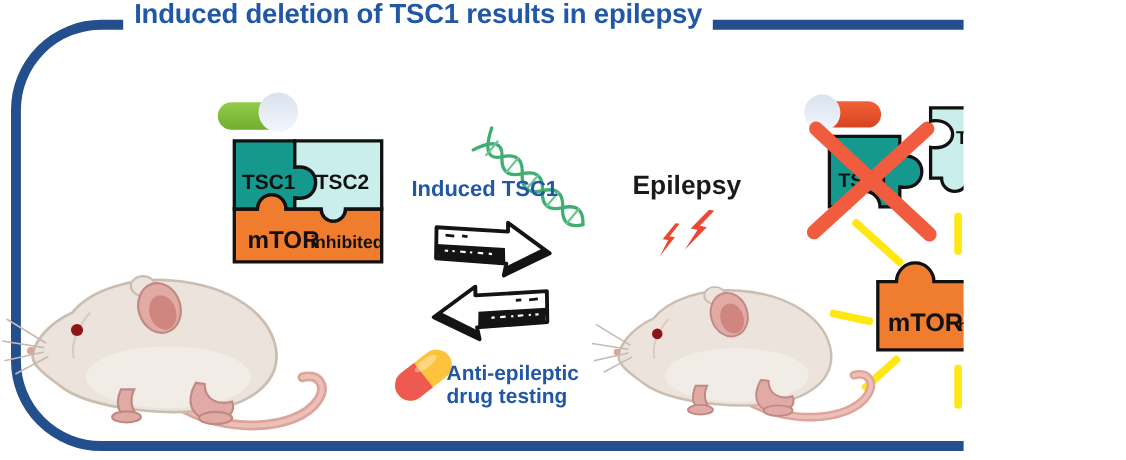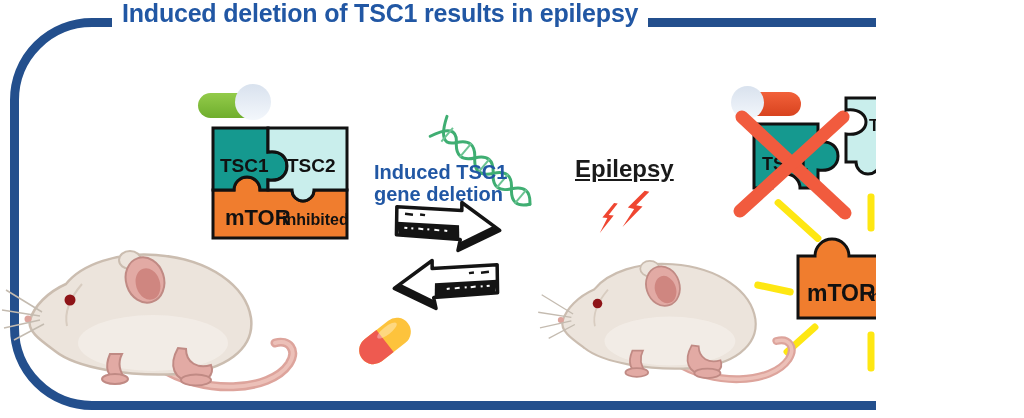--- a/index.html
+++ b/index.html
@@ -6,21 +6,21 @@
   .canvas{position:relative;width:876px;height:418px;overflow:hidden;
           font-family:"Liberation Sans", sans-serif;background:#ffffff;}
   .frame{position:absolute;left:10px;top:18px;width:996px;height:392px;
          box-sizing:border-box;border:9px solid #234f8d;border-radius:82px;background:#ffffff;}
   .title{position:absolute;left:112px;top:-3px;background:#ffffff;padding:2px 10px 4px;
          font-size:25px;font-weight:bold;color:#2157a4;letter-spacing:-0.2px;white-space:nowrap;z-index:5;}
   .abs{position:absolute;}
   .cap{font-weight:bold;color:#2157a4;line-height:1.12;}
   .cap1{left:374px;top:161px;width:144px;font-size:20px;}
   .cap2{left:406px;top:329px;width:134px;font-size:19px;}
-  .epilepsy{left:575px;top:155px;font-size:24px;font-weight:bold;color:#1a1a1a;text-decoration:underline;}
+  .epilepsy{left:575px;top:155px;font-size:24px;font-weight:bold;color:#1a1a1a;}
   
   .tg{position:absolute;}
   .tg .pill{position:absolute;border-radius:13px;}
   .tg .knob{position:absolute;border-radius:50%;background:linear-gradient(#d9e2ee,#f3f7fc);}
   .tg-green .pill{left:0;top:9px;width:60px;height:25px;background:linear-gradient(#93cb4a,#6fae2d);}
   .tg-green .knob{left:37px;top:0;width:36px;height:36px;}
   .tg-red .pill{left:12px;top:6px;width:58px;height:24px;background:linear-gradient(#f2613a,#d8431f);}
   .tg-red .knob{left:0;top:0;width:33px;height:33px;}
   
   .ray{position:absolute;height:7px;background:#fee712;border-radius:3px;}
@@ -85,21 +85,20 @@
       <path d="M14,9 L14,27"></path>
         <path d="M38,9 L38,27"></path>
         <path d="M62,9 L62,27"></path>
       <path d="M86,9 L86,27"></path>
         <path d="M110,9 L110,27"></path>
     </g>
   </svg>
 
   <div class="abs cap cap1">
     <div>Induced TSC1</div>
-    <div>gene deletion</div>
   </div>
 
   <svg class="abs" style="left:392px;top:200px;transform:rotate(7deg);" width="112" height="50" viewBox="0 0 112 50">
     <defs>
       <g id="sketch-arrow">
         <path d="M3,13 L68,9 L67,1 L108,24 L69,49 L70,38 L6,41 Z" fill="#ffffff" stroke="#141414" stroke-width="3.5" stroke-linejoin="round"></path>
         <path d="M5,28 L67,24 L69,38 L8,40 Z" fill="#141414"></path>
         <path d="M69,49 L108,24 L100,21 L71,40 Z" fill="#141414"></path>
         <g stroke="#ffffff" stroke-width="2">
           <path d="M13,33 h3"></path>
@@ -123,20 +122,24 @@
   </svg>
 
   <svg class="abs" style="left:354px;top:310px;" width="62" height="62" viewBox="0 0 62 62">
     <g transform="translate(31,31) rotate(-38)">
       <rect x="-29" y="-14" width="58" height="28" rx="14" fill="#fdc33c"></rect>
       <path d="M0,-14 L-15,-14 A14,14 0 0 0 -15,14 L0,14 Z" fill="#ee5a50"></path>
       <ellipse cx="8" cy="-7" rx="12" ry="4" fill="#ffffff" opacity="0.35"></ellipse>
     </g>
   </svg>
 
+  <div class="abs cap cap2">
+    <div>Anti-epileptic</div>
+    <div>drug testing</div>
+  </div>
 
   <div class="abs epilepsy">Epilepsy</div>
 
   <svg class="abs" style="left:592px;top:186px;" width="70" height="60" viewBox="0 0 70 60">
     <g fill="#ef4631">
       <path transform="translate(12,16) scale(0.92) rotate(6)" d="M11,0 L0,17 L5.5,17 L-1,34 L12,13.5 L6.5,13.5 L15,0 Z"></path>
       <path transform="translate(40,2) scale(1.18) rotate(12)" d="M11,0 L0,17 L5.5,17 L-1,34 L12,13.5 L6.5,13.5 L15,0 Z"></path>
     </g>
   </svg>
 

